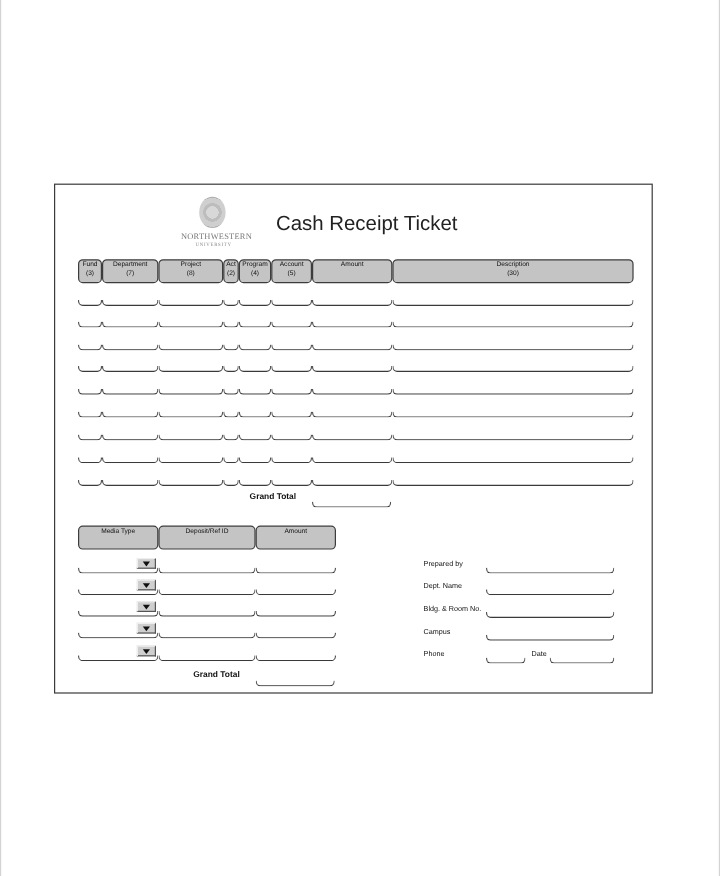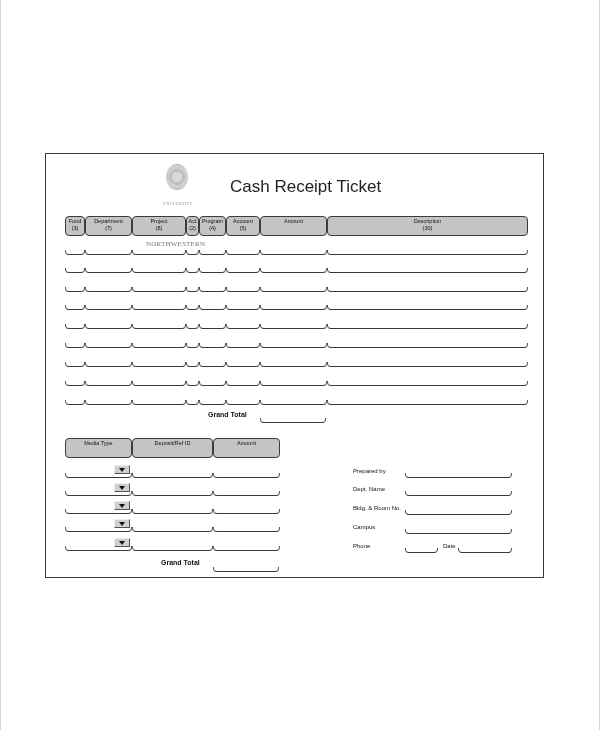--- a/index.html
+++ b/index.html
@@ -10,22 +10,22 @@
     .page-edge-left { position: absolute; left: 0; top: 0; width: 1px; height: 730px; background: #d4d4d4; }
     .page-edge-right { position: absolute; right: 0; top: 0; width: 1px; height: 730px; background: #d4d4d4; }
     .form {
       position: absolute; left: 45px; top: 153px; width: 499px; height: 425px;
       border: 1.5px solid #3a3a3a; box-sizing: border-box; background: #fff;
     }
     .logo-seal {
       position: absolute; left: 166px; top: 164px; width: 22px; height: 26px; border-radius: 50%;
       background: radial-gradient(circle, #d8d8d8 0 30%, #bdbdbd 31% 45%, #cfcfcf 46% 70%, #b0b0b0 71% 100%);
     }
-    .logo-name { position: absolute; left: 146px; top: 193px; width: 64px; text-align: left;
-      font-family: "Liberation Serif", serif; font-size: 7px; color: #777; letter-spacing: 0.2px; margin-top: 47px; }
+    .logo-name { position: absolute; left: 146px; top: 193px; width: 64px; text-align: right;
+      font-family: "Liberation Serif", serif; font-size: 7px; color: #777; letter-spacing: 0.2px; }
     .logo-sub { position: absolute; left: 146px; top: 201px; width: 64px; text-align: center;
       font-family: "Liberation Serif", serif; font-size: 4px; color: #888; letter-spacing: 0.6px; }
     .title { position: absolute; left: 230px; top: 177px; font-size: 17px; color: #222; }
     .hdr {
       position: absolute; height: 20px; background: #c4c4c4; border: 1.5px solid #3c3c3c;
       border-radius: 4px; box-sizing: border-box; text-align: center; font-size: 5.5px; line-height: 6.5px;
       color: #111; padding-top: 1px; overflow: hidden;
     }
     .cell {
       position: absolute; height: 5px; border-bottom: 1.5px solid #3a3a3a;

